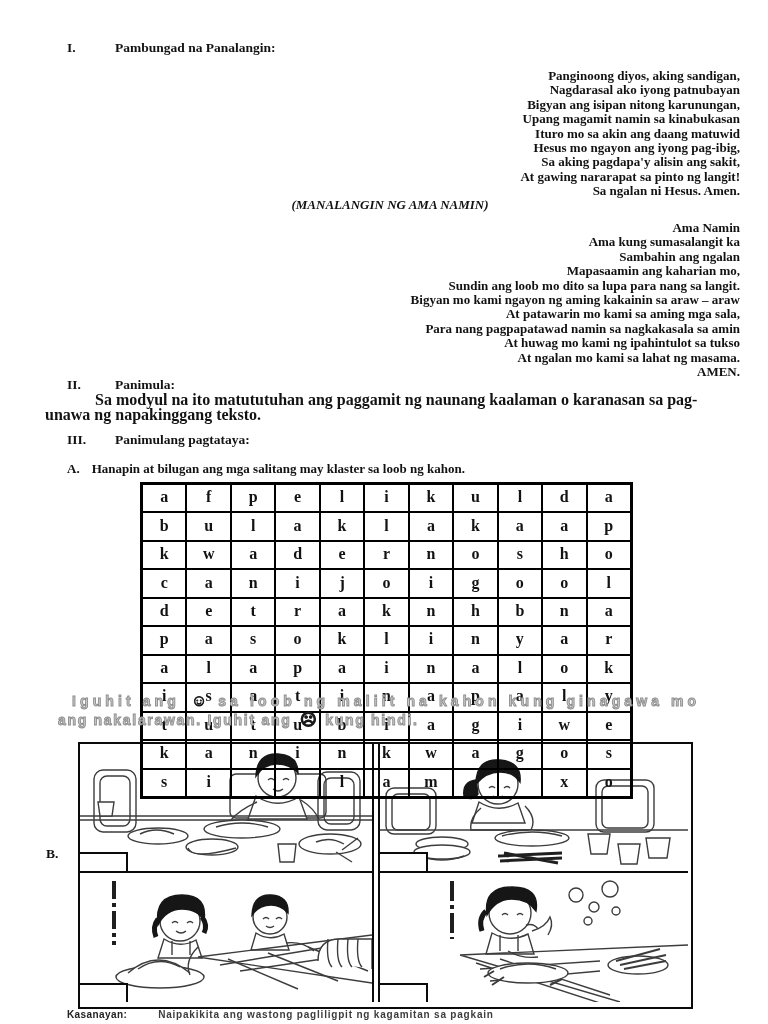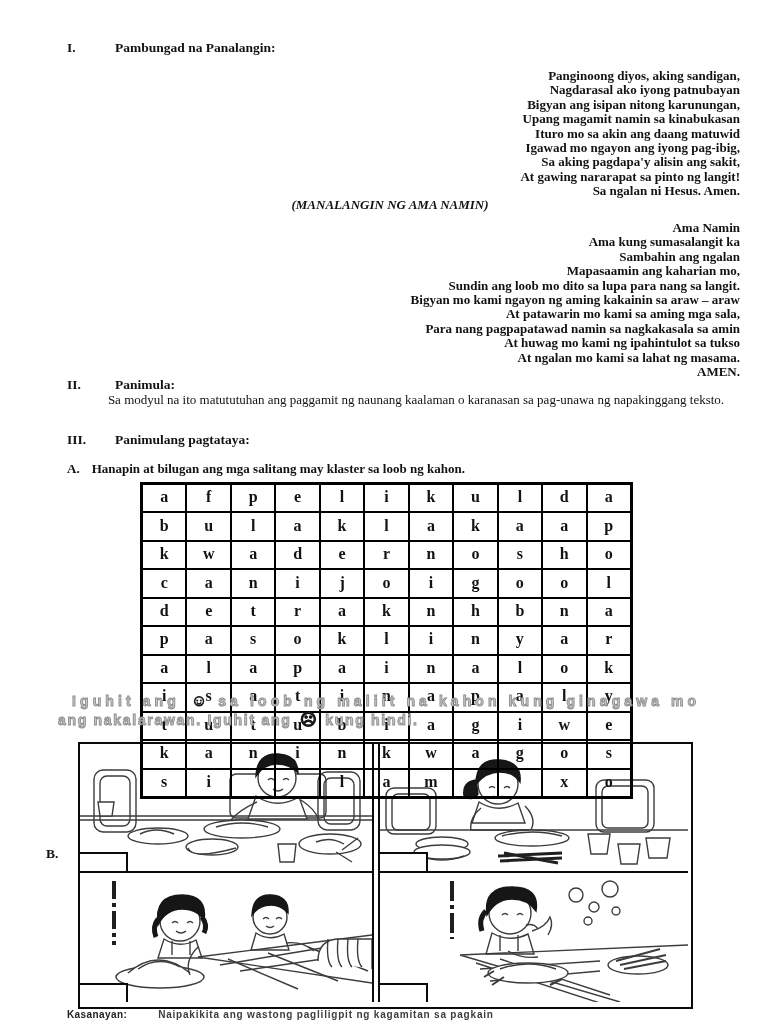--- a/index.html
+++ b/index.html
@@ -8,21 +8,21 @@
     background:#ffffff;overflow:hidden;
     font-family:"Liberation Serif", serif;color:#121212;
   }
   
   .headrow{position:absolute;left:67px;display:flex;font-weight:700;font-size:13.5px;white-space:nowrap;}
   .headrow .num{display:inline-block;width:48px;}
   
   .center-block{position:absolute;left:40px;width:700px;text-align:right;font-weight:700;font-size:13px;line-height:14.4px;}
   .center-block .prayer-line{white-space:nowrap;}
   .note-line{position:absolute;left:40px;width:700px;text-align:center;font-weight:700;font-style:italic;font-size:13px;}
-  .para{position:absolute;left:45px;width:692px;font-weight:400;font-size:13px;line-height:15px;text-indent:50px;text-align:center;}
+  .para{position:absolute;left:45px;width:692px;font-weight:700;font-size:16px;line-height:15px;text-indent:50px;}
   .item-row{position:absolute;left:67px;display:flex;font-weight:700;font-size:13px;white-space:nowrap;}
   .item-row .ilabel{margin-right:12px;}
   .b-label{position:absolute;left:46px;top:846px;font-weight:700;font-size:13.5px;}
   
   .ws{
     position:absolute;left:140px;top:482px;width:489px;height:313px;
     display:grid;grid-template-columns:repeat(11,1fr);grid-template-rows:repeat(11,1fr);
     border:2px solid #000;z-index:3;
   }
   .ws .cell{
@@ -70,21 +70,21 @@
     <span class="num">I.</span>
     <span class="ttl">Pambungad na Panalangin:</span>
   </div>
 
   <div class="center-block" id="prayer1" style="top:69px">
       <div class="prayer-line">Panginoong diyos, aking sandigan,</div>
       <div class="prayer-line">Nagdarasal ako iyong patnubayan</div>
       <div class="prayer-line">Bigyan ang isipan nitong karunungan,</div>
       <div class="prayer-line">Upang magamit namin sa kinabukasan</div>
       <div class="prayer-line">Ituro mo sa akin ang daang matuwid</div>
-      <div class="prayer-line">Igawad mo ngayon ang iyong pag-ibig,</div>
+      <div class="prayer-line">Hesus mo ngayon ang iyong pag-ibig,</div>
       <div class="prayer-line">Sa aking pagdapa'y alisin ang sakit,</div>
       <div class="prayer-line">At gawing nararapat sa pinto ng langit!</div>
       <div class="prayer-line">Sa ngalan ni Hesus. Amen.</div>
     </div>
   <div class="note-line" style="top:197px">(MANALANGIN NG AMA NAMIN)</div>
 
   <div class="center-block" id="prayer2" style="top:221px">
       <div class="prayer-line">Ama Namin</div>
       <div class="prayer-line">Ama kung sumasalangit ka</div>
       <div class="prayer-line">Sambahin ang ngalan</div>

